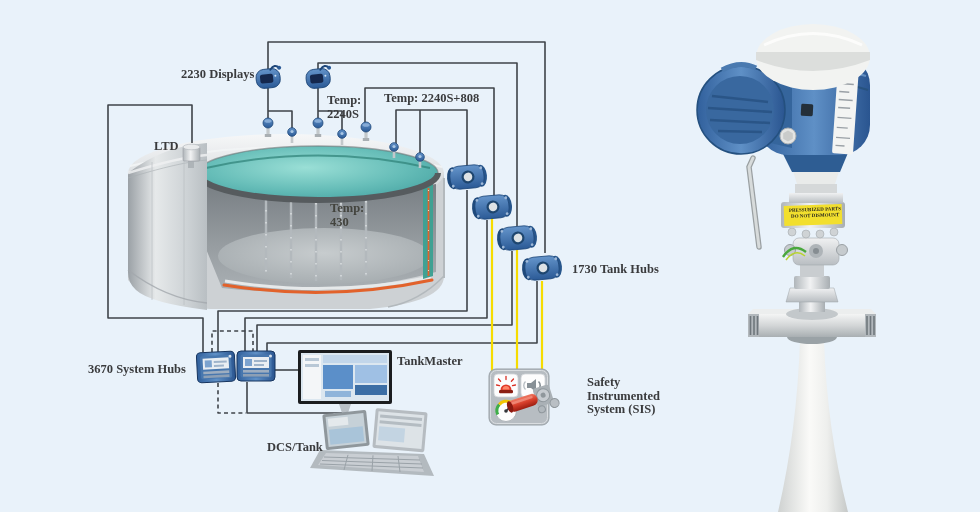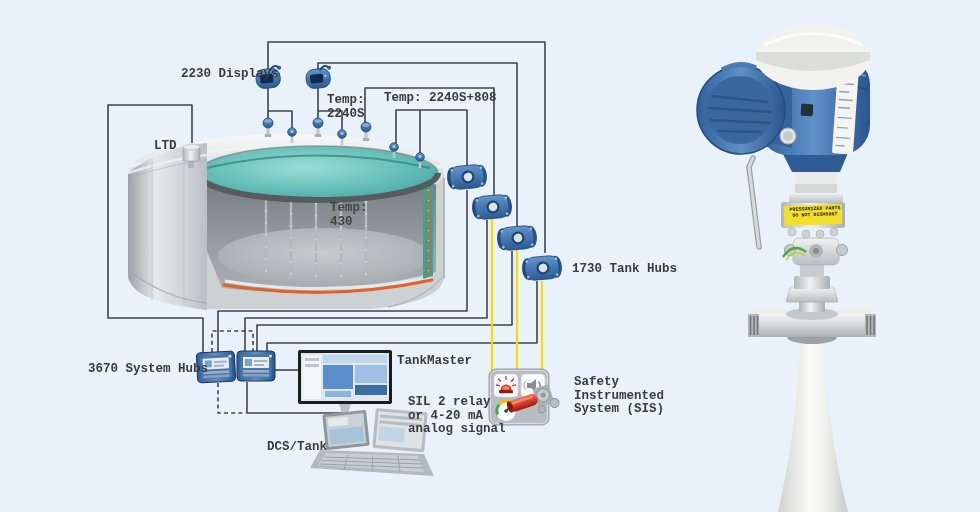--- a/index.html
+++ b/index.html
@@ -1,18 +1,18 @@
 <!DOCTYPE html>
 <html><head>
 <meta charset="utf-8">
 <style>
   html,body{margin:0;padding:0;background:#dfe8f0;}
   .stage{
     position:relative;width:980px;height:512px;overflow:hidden;
-    background:#e9f2fa;font-family:Liberation Mono, monospace;
+    background:#e9f2fa;font-family:Liberation Serif, serif;
   }
   .stage svg{position:absolute;left:0;top:0;}
   .lbl{
     position:absolute;font-size:12.5px;font-weight:bold;color:#3a3b3d;
     line-height:13.5px;white-space:nowrap;letter-spacing:0;
   }
   .warn{
     position:absolute;left:783px;top:207px;width:64px;text-align:center;
     font-size:5px;line-height:5.5px;font-weight:bold;color:#1f1f1f;
     transform:rotate(-2deg);
@@ -449,29 +449,24 @@
 
   <div class="lbl" style="left:330px;top:202px;color:#43443e">
     <div>Temp:</div>
     <div>430</div>
   </div>
 
   <div class="lbl" style="left:572px;top:263px">1730 Tank Hubs</div>
   <div class="lbl" style="left:88px;top:363px">3670 System Hubs</div>
   <div class="lbl" style="left:397px;top:355px">TankMaster</div>
 
-  <div class="lbl" style="left:408px;top:396px">
-    <div>SIL 2 relay</div>
-    <div>or 4-20 mA</div>
-    <div>analog signal</div>
-  </div>
 
   <div class="lbl" style="left:267px;top:441px">DCS/Tank</div>
 
-  <div class="lbl" style="left:574px;top:376px">
+  <div class="lbl" style="left:587px;top:376px">
     <div>Safety</div>
     <div>Instrumented</div>
     <div>System (SIS)</div>
   </div>
 
   <div class="warn">
     <div>PRESSURIZED PARTS</div>
     <div>DO NOT DISMOUNT</div>
   </div>
 

